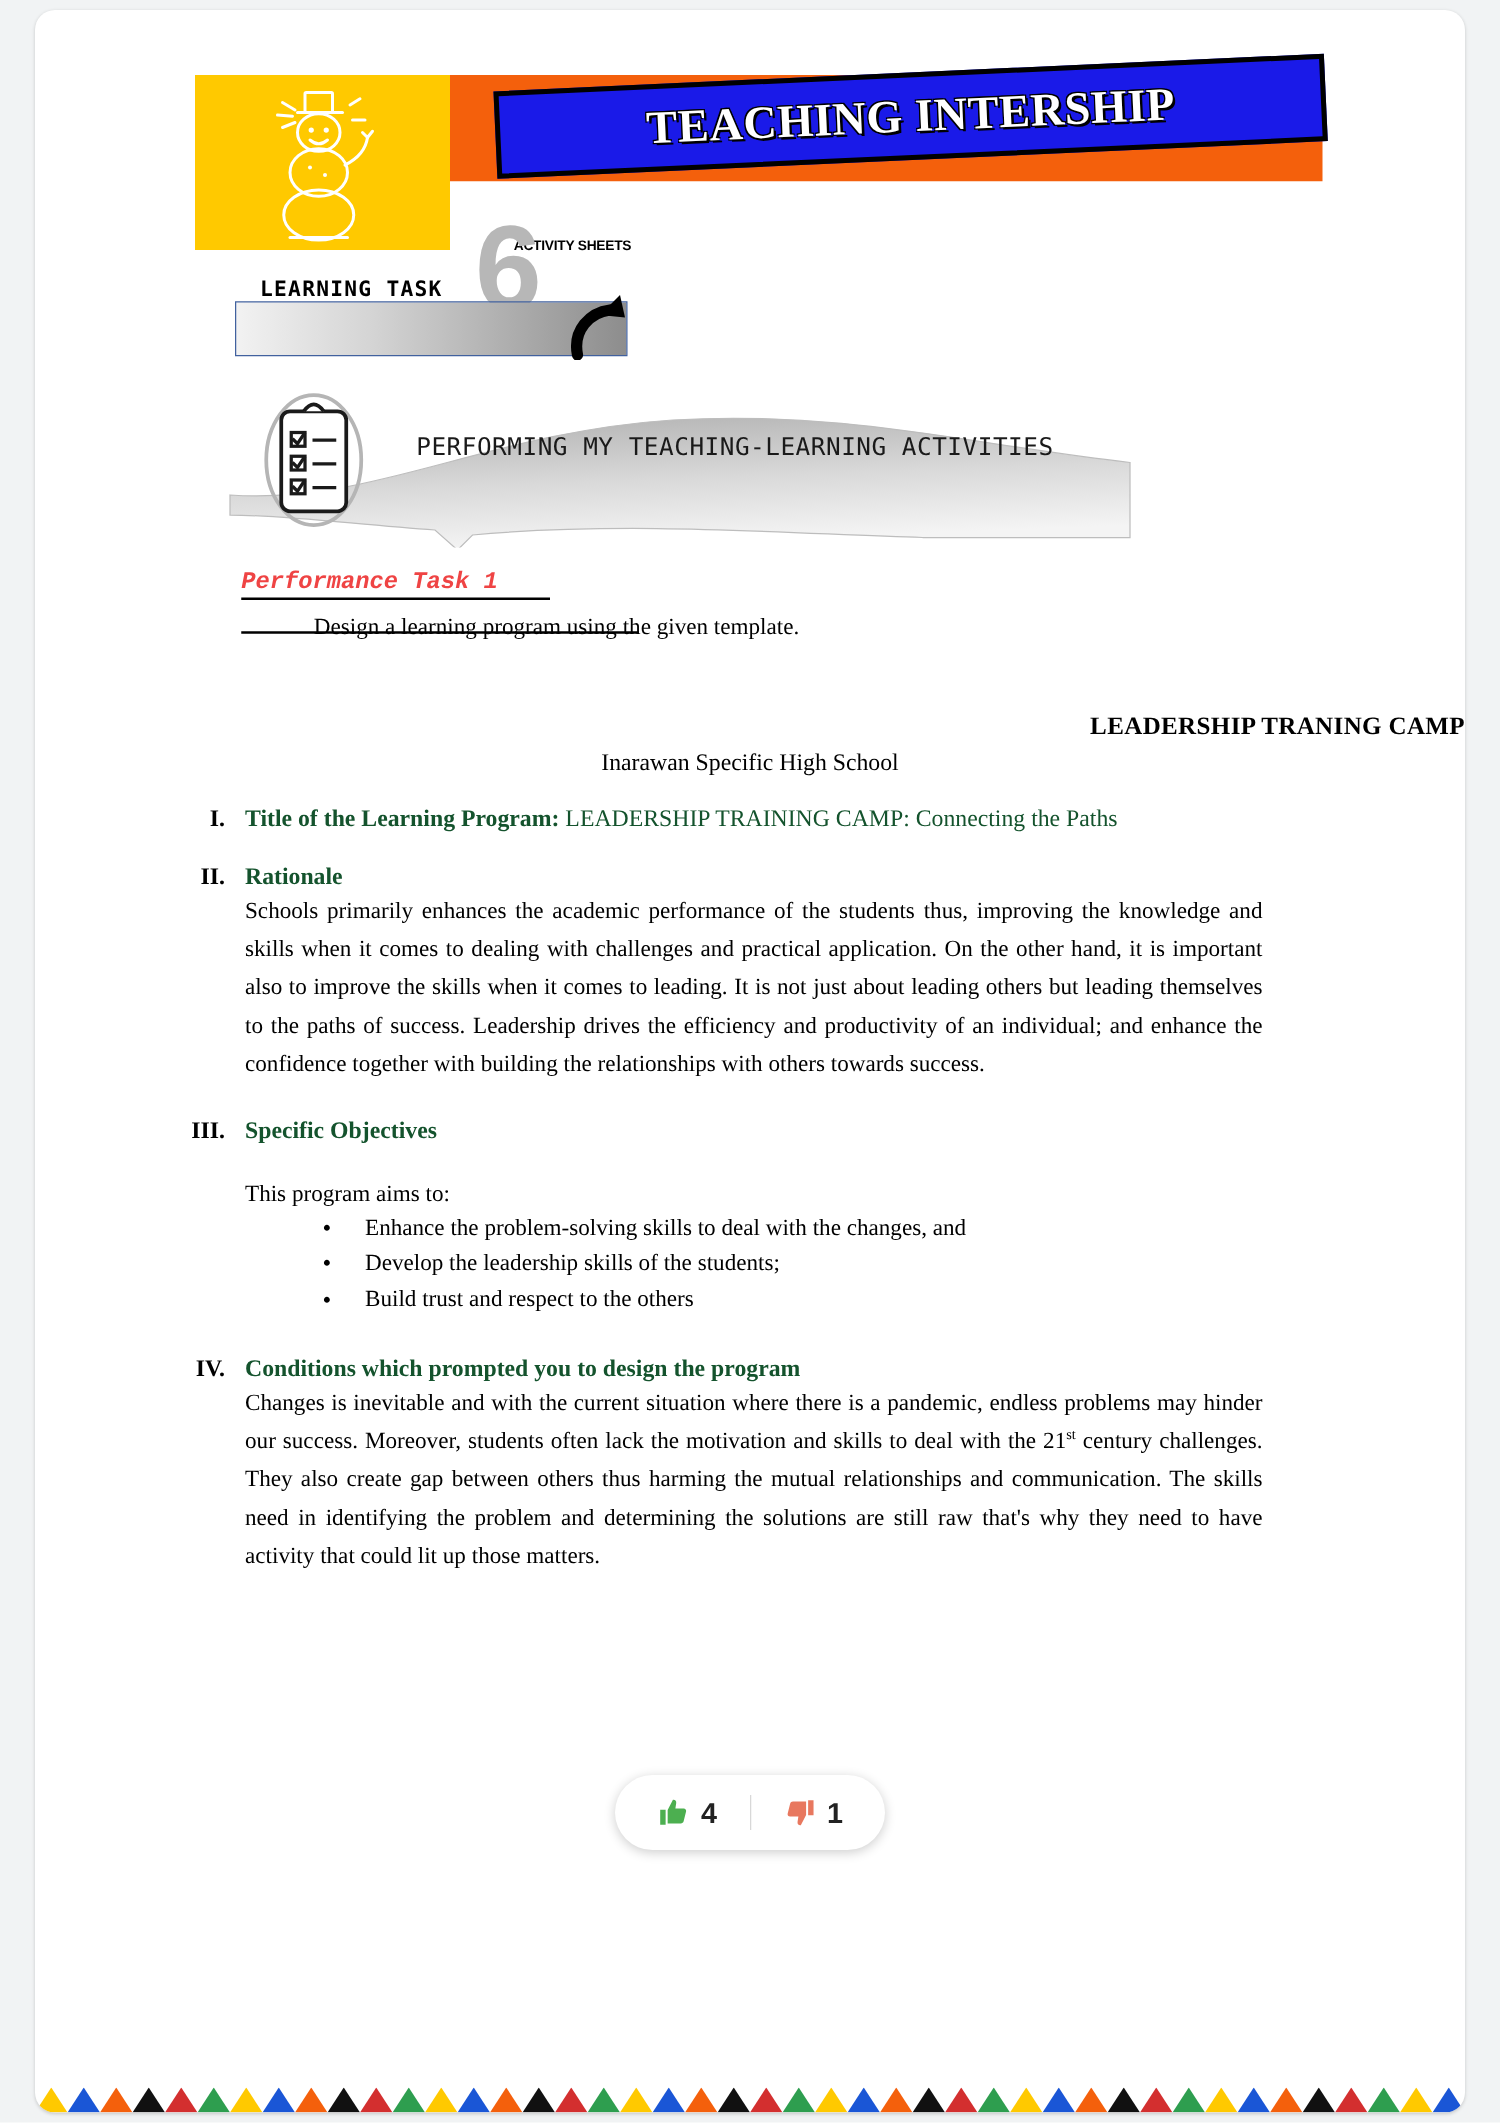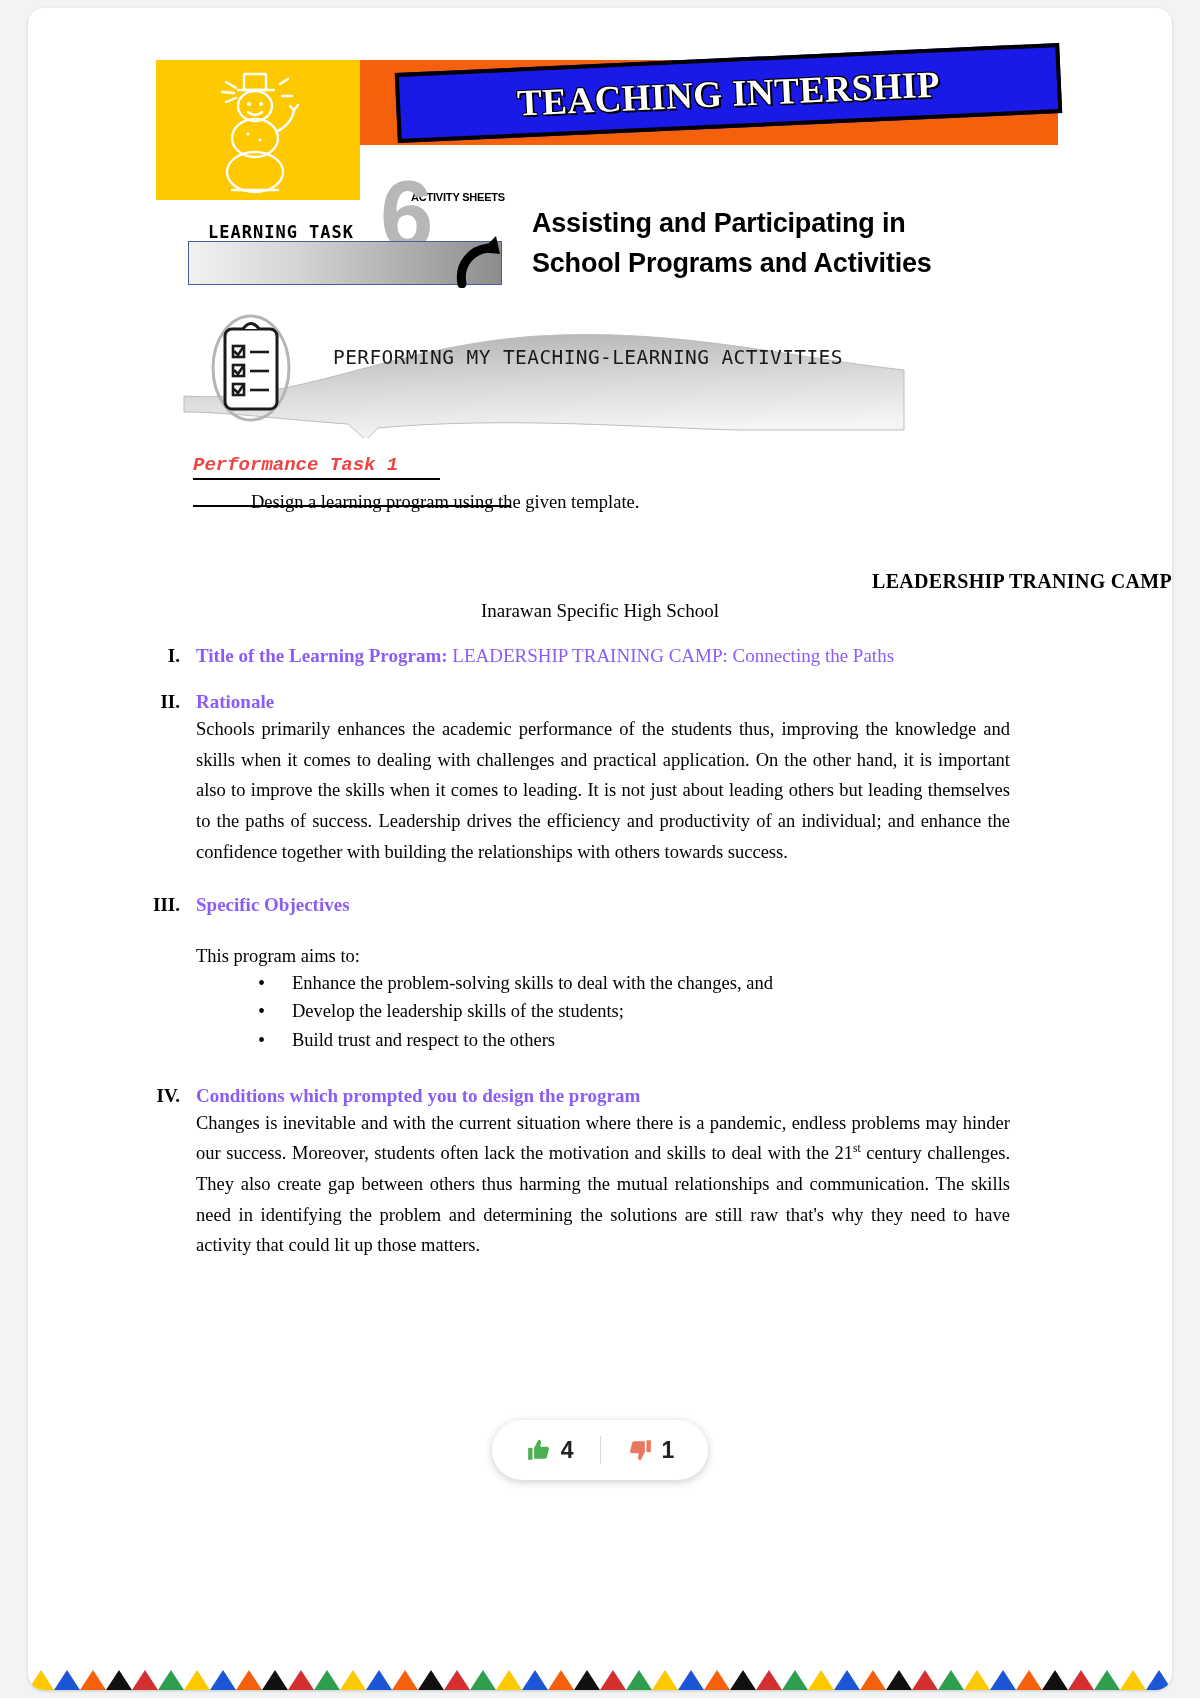--- a/index.html
+++ b/index.html
@@ -155,21 +155,21 @@
     margin-left: 100px;
     font-size: 19px;
     font-weight: bold;
     color: #000;
     flex: none;
   }
   .sec-body { width: 814px; }
   .sec-head {
     font-size: 19px;
     font-weight: bold;
-    color: #8b5cf6;
+    color: #14532d;
   }
   .sec-head .inline-normal { font-weight: normal; }
   .para {
     font-size: 18.5px;
     line-height: 1.66;
     text-align: justify;
     color: #000;
     margin-top: 1px;
   }
   .aims {
@@ -279,24 +279,20 @@
     <div class="activity-sheets">ACTIVITY SHEETS</div>
     <div class="big-six">6</div>
     <div class="lt-label">LEARNING TASK</div>
     <div class="gray-bar"></div>
 
     <svg class="arrow-hook" viewBox="0 0 60 62">
       <path d="M10 58 C 6 38, 20 24, 36 22" fill="none" stroke="#000" stroke-width="9" stroke-linecap="round"></path>
       <path d="M44 10 L48 28 L28 26 Z" fill="#000"></path>
     </svg>
 
-    <div class="title-main">
-      <div>Assisting and Participating in</div>
-      <div>School Programs and Activities</div>
-    </div>
   </div>
 
   <div class="swoosh-wrap">
     <svg viewBox="0 0 740 130" style="position:absolute;left:0;top:0;width:100%;height:100%">
       <defs>
         <linearGradient id="gswoosh" x1="0" y1="0" x2="0.25" y2="1">
           <stop offset="0%" stop-color="#b0b0b0"></stop>
           <stop offset="55%" stop-color="#d9d9d9"></stop>
           <stop offset="100%" stop-color="#f4f4f4"></stop>
         </linearGradient>

